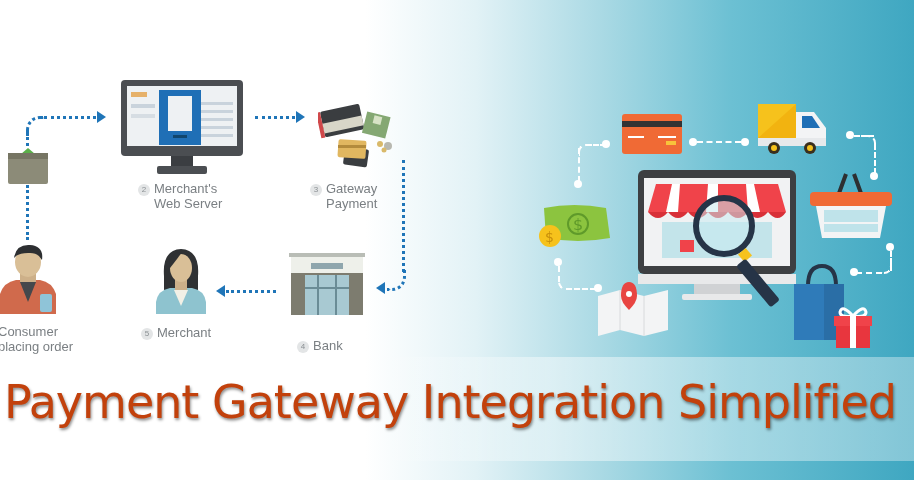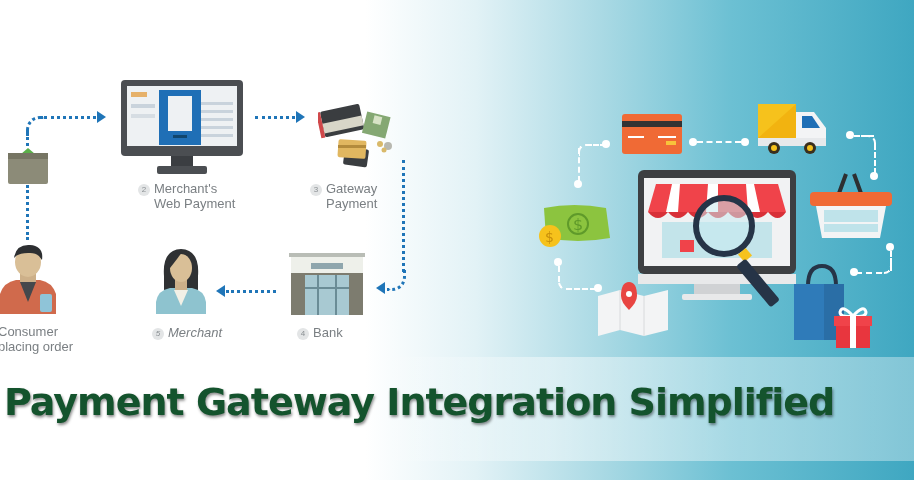--- a/index.html
+++ b/index.html
@@ -11,21 +11,21 @@
   .num{display:inline-block;width:12px;height:12px;border-radius:50%;background:#e3e5e6;color:#8a8f93;font-size:8px;line-height:12px;text-align:center;margin-right:4px;vertical-align:1px;}
   .dotline-h{position:absolute;height:0;border-top:3px dotted #1f75b8;}
   .dotline-v{position:absolute;width:0;border-left:3px dotted #1f75b8;}
   .arrow-r{position:absolute;width:0;height:0;border-top:6px solid transparent;border-bottom:6px solid transparent;border-left:9px solid #1f75b8;}
   .arrow-l{position:absolute;width:0;height:0;border-top:6px solid transparent;border-bottom:6px solid transparent;border-right:9px solid #1f75b8;}
   .dash-h{position:absolute;height:0;border-top:2px dashed #ffffff;}
   .dash-v{position:absolute;width:0;border-left:2px dashed #ffffff;}
   .node{position:absolute;width:8px;height:8px;border-radius:50%;background:#fff;}
   .banner{position:absolute;left:0;top:357px;width:914px;height:104px;
     background:linear-gradient(90deg,rgba(255,255,255,0) 0%,rgba(255,255,255,0) 40%,rgba(255,255,255,0.45) 60%,rgba(255,255,255,0.35) 100%);}
-  .title{position:absolute;left:4px;top:372px;font-family:"DejaVu Sans",sans-serif;font-size:38px;line-height:60px;color:#14532d;white-space:nowrap;letter-spacing:-1px;font-weight:700;
+  .title{position:absolute;left:4px;top:372px;font-family:"DejaVu Sans",sans-serif;font-size:46px;line-height:60px;color:#c2410c;white-space:nowrap;letter-spacing:-1px;font-weight:400;
     text-shadow:1px 2px 3px rgba(0,0,0,0.45);}
 </style>
 </head>
 <body>
 
 <div>
 
   <div class="dotline-v" style="left:26px;top:185px;height:55px;"></div>
   <div class="dotline-v" style="left:26px;top:130px;height:16px;border-radius:0;"></div>
   <div class="abs" style="left:26px;top:116px;width:18px;height:18px;border-top:3px dotted #1f75b8;border-left:3px dotted #1f75b8;border-top-left-radius:14px;"></div>
@@ -69,21 +69,21 @@
       <rect x="80" y="54" width="32" height="3" fill="#c9d3dc"></rect>
       <rect x="38" y="10" width="42" height="55" fill="#1f6fb6"></rect>
       <rect x="47" y="16" width="24" height="35" fill="#eef1f3"></rect>
       <rect x="52" y="55" width="14" height="3" fill="#10466e"></rect>
       <rect x="50" y="76" width="22" height="10" fill="#3b3e42"></rect>
       <rect x="36" y="86" width="50" height="8" rx="2" fill="#4b4e52"></rect>
     </svg>
   </div>
   <div class="label" style="left:138px;top:181px;">
     <div><span class="num">2</span><span>Merchant's</span></div>
-    <div style="padding-left:16px;">Web Payment</div>
+    <div style="padding-left:16px;">Web Server</div>
   </div>
 
   <div class="dotline-h" style="left:255px;top:116px;width:40px;"></div>
   <div class="arrow-r" style="left:296px;top:111px;"></div>
 
   <div class="abs" style="left:318px;top:100px;width:76px;height:72px;">
     <svg width="76" height="72" viewBox="0 0 76 72">
       <g transform="rotate(-12 22 20)">
         <rect x="4" y="8" width="40" height="26" rx="2" fill="#3a3d40"></rect>
         <rect x="4" y="20" width="40" height="10" fill="#d8d6c8"></rect>
@@ -115,38 +115,38 @@
       <rect x="0" y="0" width="76" height="4" fill="#b9bdb6"></rect>
       <rect x="2" y="4" width="72" height="16" fill="#eef0ea"></rect>
       <rect x="22" y="10" width="32" height="6" fill="#8fa6ad"></rect>
       <rect x="2" y="20" width="72" height="42" fill="#7d7c6f"></rect>
       <rect x="16" y="22" width="44" height="40" fill="#a8c9d2"></rect>
       <rect x="28" y="22" width="2" height="40" fill="#6a8c96"></rect>
       <rect x="46" y="22" width="2" height="40" fill="#6a8c96"></rect>
       <rect x="16" y="34" width="44" height="2" fill="#6a8c96"></rect>
     </svg>
   </div>
-  <div class="label" style="left:297px;top:325px;">
+  <div class="label" style="left:297px;top:338px;">
     <div><span class="num">4</span><span>Bank</span></div>
   </div>
 
   <div class="dotline-h" style="left:226px;top:290px;width:50px;"></div>
   <div class="arrow-l" style="left:216px;top:285px;"></div>
 
   <div class="abs" style="left:156px;top:246px;width:50px;height:68px;">
     <svg width="50" height="68" viewBox="0 0 50 68">
       <path d="M8 30 Q6 4 25 3 Q44 4 42 30 L42 44 L8 44 Z" fill="#2f3133"></path>
       <path d="M0 68 L0 56 Q2 44 14 42 L36 42 Q48 44 50 56 L50 68 Z" fill="#8ec3cf"></path>
       <path d="M18 44 L25 60 L32 44 Z" fill="#f2f0e6"></path>
       <rect x="19" y="30" width="12" height="14" fill="#cdb089"></rect>
       <ellipse cx="25" cy="22" rx="11" ry="14" fill="#d9bf97"></ellipse>
       <path d="M13 20 Q14 6 26 6 Q22 12 14 22 Z" fill="#2f3133"></path>
     </svg>
   </div>
-  <div class="label" style="left:152px;top:325px;font-style:italic;">
+  <div class="label" style="left:141px;top:325px;">
     <div><span class="num">5</span><span>Merchant</span></div>
   </div>
 </div>
 
 <div>
 
   <div class="dash-h" style="left:586px;top:144px;width:20px;"></div>
   <div class="node" style="left:602px;top:140px;"></div>
   <div class="dash-v" style="left:578px;top:148px;height:34px;"></div>
   <div class="abs" style="left:578px;top:144px;width:10px;height:10px;border-top:2px dashed #fff;border-left:2px dashed #fff;border-top-left-radius:8px;"></div>

